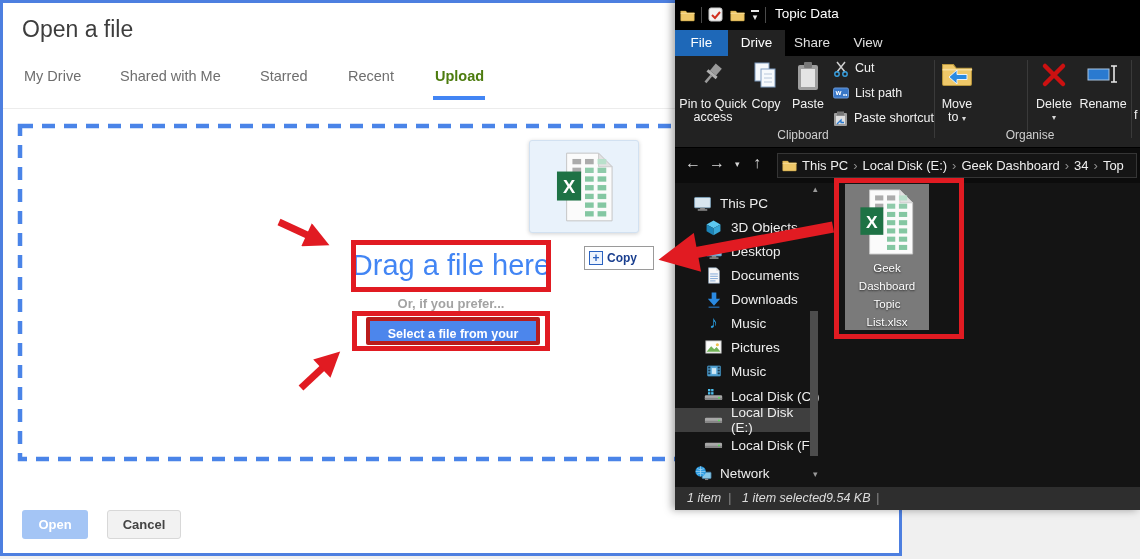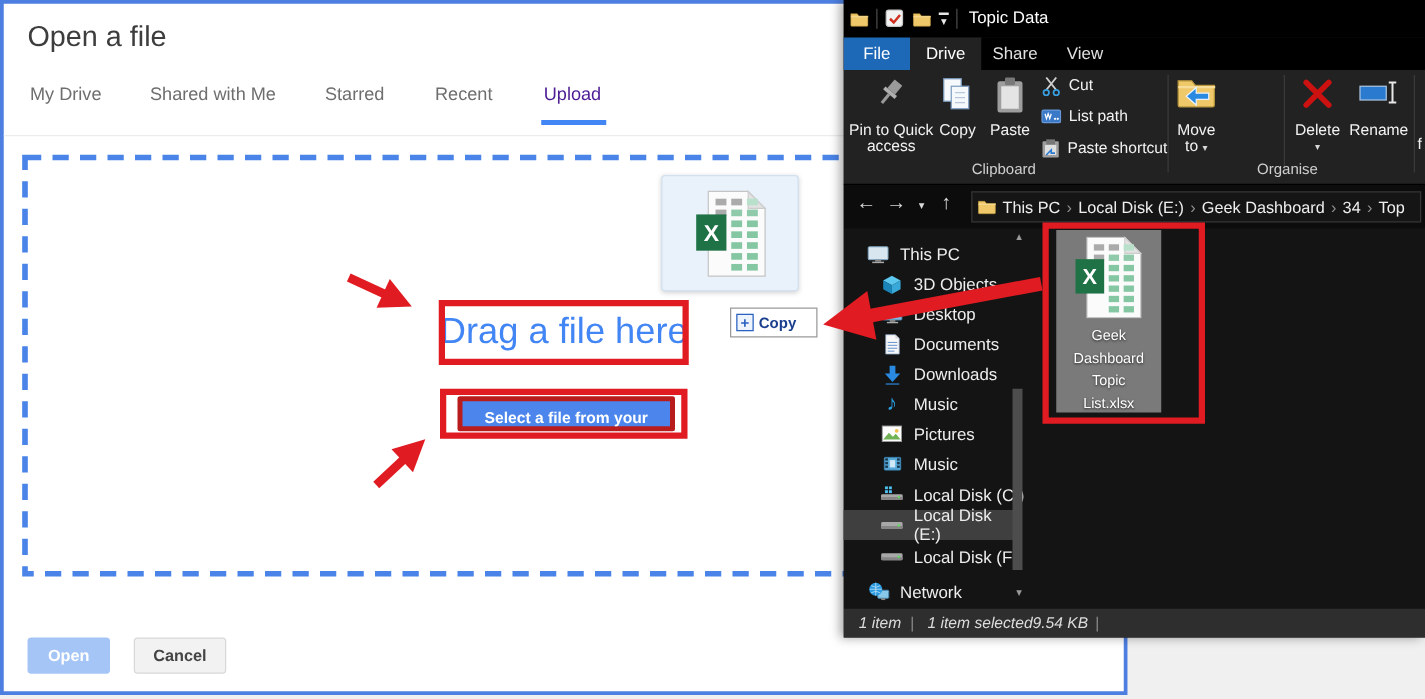--- a/index.html
+++ b/index.html
@@ -5,21 +5,21 @@
   * { margin:0; padding:0; box-sizing:border-box; }
   body { font-family:"Liberation Sans", sans-serif; background:#e9e9e9; }
   .stage { position:relative; width:1140px; height:559px; overflow:hidden; background:#f0f0f0; }
 
   
   .gdialog { position:absolute; left:0; top:0; width:902px; height:556px;
              background:#fff; border:3px solid #4d7fe0; z-index:1; }
   .gd-title { position:absolute; left:22px; top:16px; font-size:23px; color:#3d3d3d; z-index:2; }
   .gd-tabs { position:absolute; left:0; top:68px; height:26px; width:660px; z-index:2; }
   .gd-tab { position:absolute; top:0; font-size:14.5px; color:#6e6e6e; cursor:pointer; }
-  .gd-tab.active { color:#4c1d95; font-weight:normal; }
+  .gd-tab.active { color:#4d7c0f; font-weight:bold; }
   .gd-underline { position:absolute; left:433px; top:96px; width:52px; height:4px; background:#4285f4; z-index:2; }
   .gd-divider { position:absolute; left:3px; right:241px; top:108px; height:1px; background:#ececec; z-index:2; }
   .dropzone { position:absolute; left:0; top:0; width:902px; height:556px; z-index:2; }
   .or-text { position:absolute; left:331px; top:296px; width:240px; text-align:center;
              font-size:13px; font-weight:bold; color:#a3a3a3; z-index:3; }
   .sel-btn { position:absolute; left:366px; top:317px; width:174px; height:28px; background:#4c86ec;
              border:4px solid #b91c1c; border-radius:2px; color:#fff; font-weight:bold; font-size:12.5px;
              text-align:center; line-height:26px; z-index:3; cursor:pointer; }
   .drag-text { position:absolute; left:351px; top:240px; width:200px; height:36px; text-align:center;
                line-height:50px; font-size:29px; color:#4285f4; z-index:3; }
@@ -160,20 +160,21 @@
   <div class="gd-underline"></div>
   <div class="gd-divider"></div>
 
   <div class="dropzone">
     <svg width="902" height="556">
       <rect x="20" y="126" width="860" height="333" fill="none" stroke="#4a84e8" stroke-width="4.5" stroke-dasharray="13 9"></rect>
     </svg>
   </div>
 
   <div class="drag-text">Drag a file here</div>
+  <div class="or-text">Or, if you prefer...</div>
   <div class="sel-btn">Select a file from your device</div>
 
   <div class="open-btn">Open</div>
   <div class="cancel-btn">Cancel</div>
 
   <div class="ghost">
     <svg width="58" height="70">
         <use href="#sym-excel"></use>
       </svg>
   </div>

